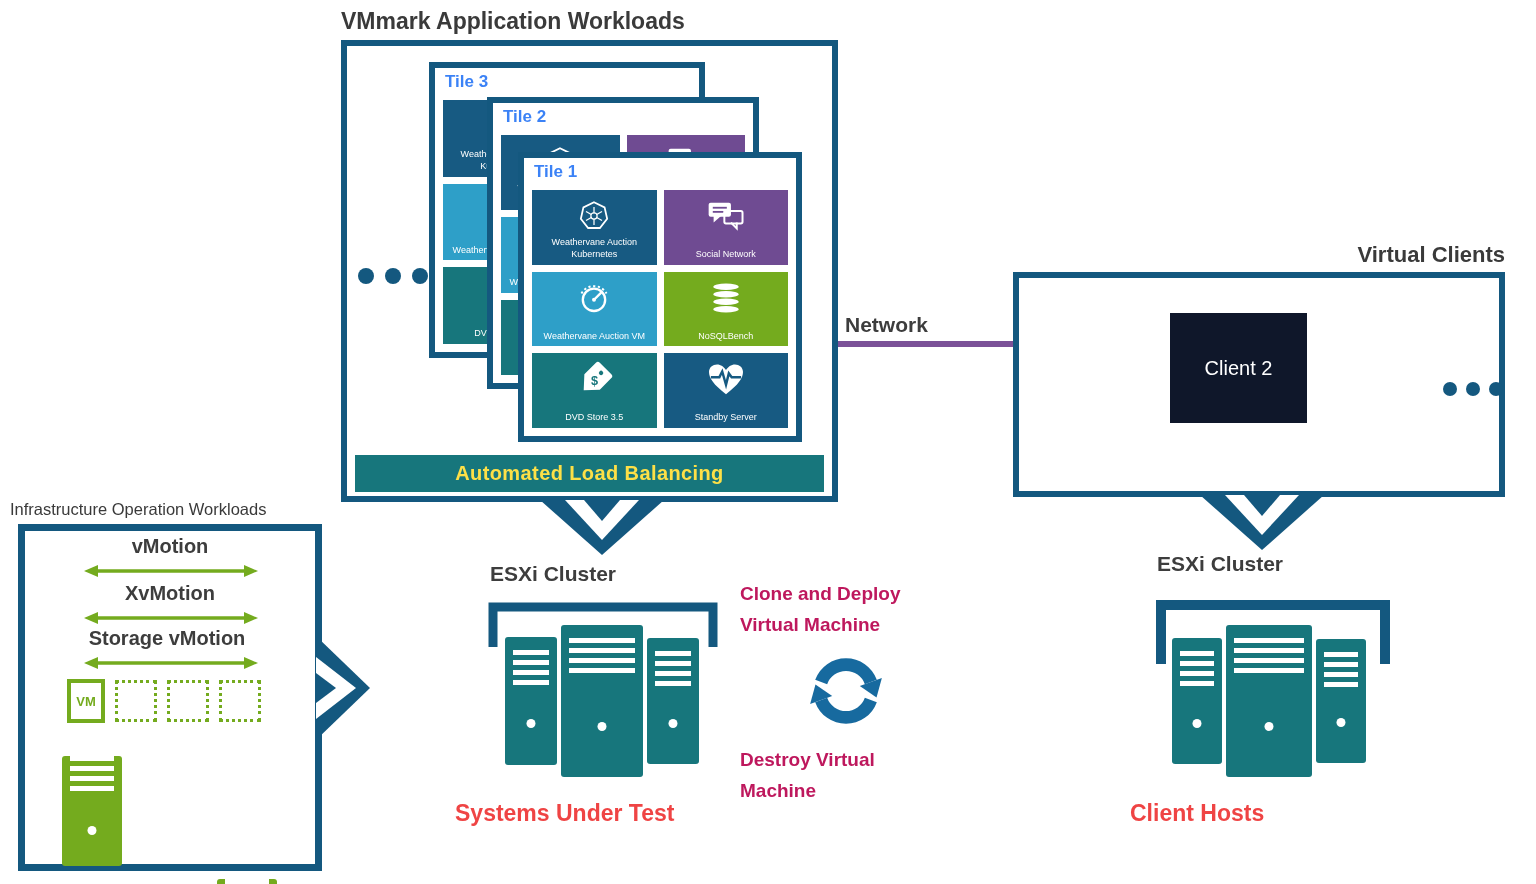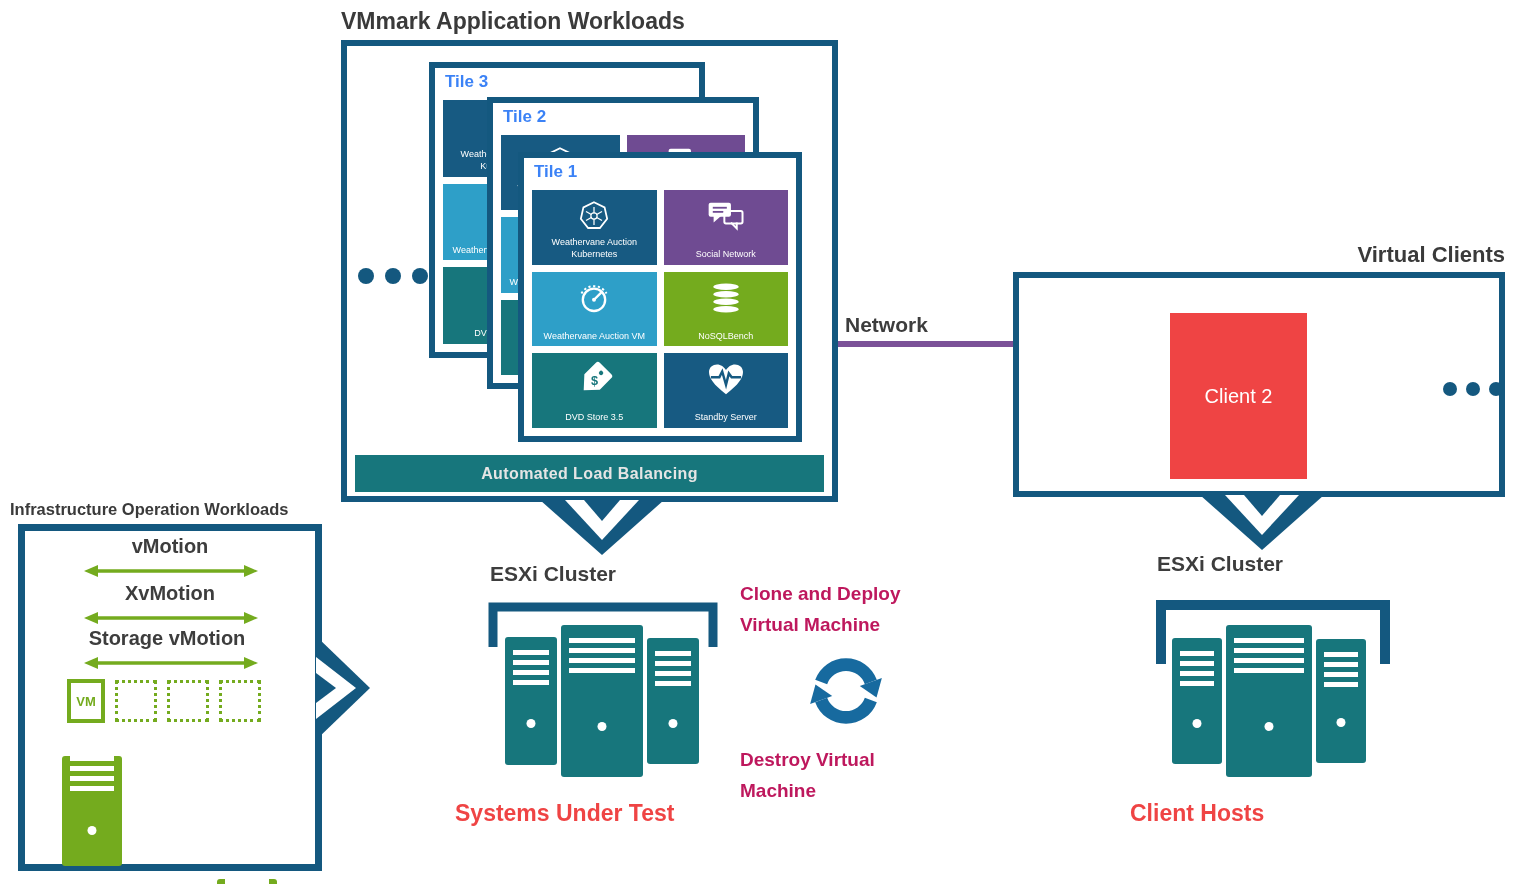--- a/index.html
+++ b/index.html
@@ -18,22 +18,22 @@
   .tile-card{position:absolute;background:#fff;border:6px solid #14587f;box-sizing:border-box}
   .card-label{font-size:17px;font-weight:700;color:#3b82f6;margin:4px 0 0 10px}
   .tile-grid{position:absolute;left:8px;right:8px;top:32px;bottom:8px;display:grid;
              grid-template-columns:1fr 1fr;grid-template-rows:1fr 1fr 1fr;gap:7px}
   .wtile{position:relative;display:flex;align-items:center;justify-content:center;overflow:hidden}
   .wtile svg{margin-bottom:18px}
   .tlabel{position:absolute;left:2px;right:2px;bottom:4px;text-align:center;font-size:9px;
           line-height:1.3;color:#fff;font-weight:400}
 
   .alb{position:absolute;left:8px;right:8px;bottom:4px;height:37px;background:#17767c;
-       display:flex;align-items:center;justify-content:center;font-size:16px;font-weight:600;
-       color:#e5e5e5;letter-spacing:.4px}
+       display:flex;align-items:center;justify-content:center;font-size:20px;font-weight:600;
+       color:#fde047;letter-spacing:.4px}
 
   .dots{display:flex;gap:11px}
   .dots i{width:16px;height:16px;border-radius:50%;background:#14587f}
   .dots.small{gap:9px}
   .dots.small i{width:14px;height:14px}
 
   
   .cluster{display:flex;align-items:center;gap:4px}
   .tower{position:relative;border-radius:3px;box-sizing:border-box}
   .tower i{display:block;height:5px;background:#fff;margin:5px 8px 0}
@@ -41,21 +41,21 @@
   .tower u{position:absolute;width:9px;height:9px;border-radius:50%;background:#fff;
            left:50%;top:64%;transform:translateX(-50%)}
   .teal-t{background:#17767c}
   .green-t{background:#74ab1e}
 
   
   .client{position:absolute;display:flex;align-items:center;justify-content:center;
           color:#fff;font-size:20px;font-weight:400}
 
   
-  .infra-title{font-size:16.5px;font-weight:700;color:#3a3a3a}
+  .infra-title{font-size:16.5px;font-weight:400;color:#3a3a3a}
   .op-label{font-size:20px;font-weight:600;color:#3d3d3d;text-align:center}
   .vm-box{width:38px;height:44px;border:4px solid #74ab1e;box-sizing:border-box;display:flex;
           align-items:center;justify-content:center;color:#74ab1e;font-size:13px;font-weight:700}
   .vm-ghost{width:42px;height:42px;border:3px dotted #74ab1e;box-sizing:border-box}
 </style>
 </head>
 <body>
 
 <div class="canvas">
 
@@ -313,21 +313,21 @@
     <div>Destroy Virtual</div>
     <div>Machine</div>
   </div>
 
   <div class="abs ctr t-label" style="left:845px;top:313px;width:160px">Network</div>
   <div class="abs" style="left:838px;top:341px;width:175px;height:6px;background:#7b5198"></div>
 
   <div class="abs t-title" style="left:1255px;top:242px;width:250px;text-align:right;font-size:22px">Virtual Clients</div>
 
   <div class="box" style="left:1013px;top:272px;width:492px;height:225px">
-    <div class="client" style="left: 151px; top: 35px; width: 137px; height: 166px; z-index: 2; background-color: #ef4444; text-align: center;">
+    <div class="client" style="left: 151px; top: 35px; width: 137px; height: 110px; z-index: 2; background-color: #0f172a; text-align: center;">
       <span>Client 2</span>
     </div>
     <div class="abs dots small" style="left:424px;top:104px">
       <i></i>
         <i></i>
         <i></i>
     </div>
   </div>
 
   <svg class="abs" style="left:1200px;top:495px" width="124" height="56">

